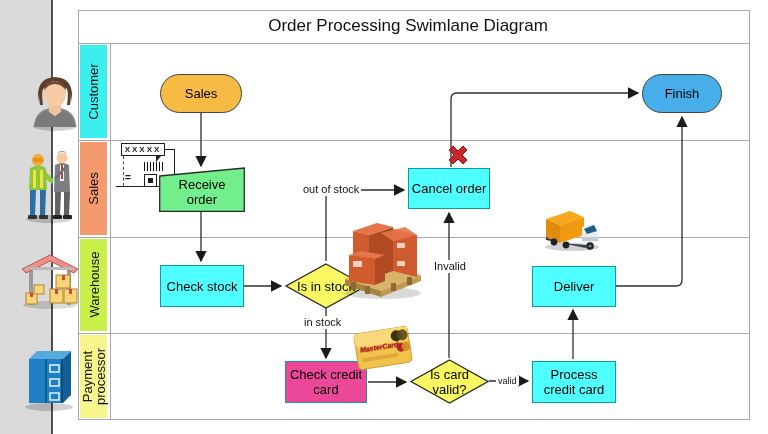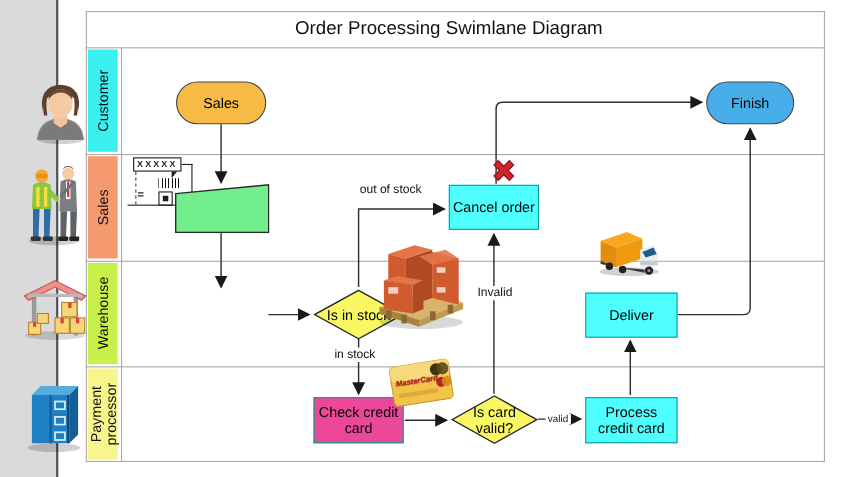--- a/index.html
+++ b/index.html
@@ -187,22 +187,26 @@
   </div>
 
   <div class="node term" style="left: 642px; top: 74px; width: 80px; height: 39px; background: rgb(71, 174, 233);">
     <span>Finish</span>
   </div>
 
   <div class="node" style="left: 159px; top: 166px; width: 86px; height: 46px; color: rgb(114, 238, 140);">
     <svg class="shape-svg" viewBox="0 0 86 46" preserveAspectRatio="none">
       <polygon points="0.7,10 85.3,2 85.3,45.3 0.7,45.3" fill="currentColor" stroke="#2a2a2a" stroke-width="1.3"></polygon>
     </svg>
-  </div>
-
+    <span class="shape-label" style="color:#000;width:64px;margin-top:6px;">Receive order</span>
+  </div>
+
+  <div class="node proc" style="left: 160px; top: 265px; width: 84px; height: 42px; background: rgb(79, 255, 255);">
+    <span>Check stock</span>
+  </div>
 
   <div class="node" style="left: 285px; top: 263px; width: 82px; height: 46px; color: rgb(249, 248, 99);">
     <svg class="shape-svg" viewBox="0 0 82 46" preserveAspectRatio="none">
       <polygon points="41,1 81,23 41,45 1,23" fill="currentColor" stroke="#2a2a2a" stroke-width="1.3"></polygon>
     </svg>
     <span class="shape-label" style="color:#000;">Is in stock</span>
   </div>
 
   <div class="node proc" style="left: 408px; top: 168px; width: 82px; height: 41px; background: rgb(79, 255, 255);">
     <span>Cancel order</span>
@@ -220,21 +224,21 @@
   </div>
 
   <div class="node proc" style="left: 532px; top: 361px; width: 84px; height: 42px; background: rgb(79, 255, 255);">
     <span style="width:72px;">Process credit card</span>
   </div>
 
   <div class="node proc" style="left: 532px; top: 266px; width: 84px; height: 41px; background: rgb(79, 255, 255);">
     <span>Deliver</span>
   </div>
 
-  <div class="edge-label" style="left:301px;top:166px;margin-left:24px;">out of stock</div>
+  <div class="edge-label" style="left:301px;top:183px;">out of stock</div>
   <div class="edge-label" style="left:302px;top:316px;">in stock</div>
   <div class="edge-label" style="left:432px;top:260px;">Invalid</div>
   <div class="edge-label tiny" style="left:496px;top:376px;">valid</div>
 
   <svg class="icon" style="left:446px;top:143px;width:24px;height:22px;" viewBox="0 0 24 22">
     <path d="M3,7 L7,3 L12,8 L17,3 L21,7 L16,12 L21,17 L17,21 L12,16 L7,21 L3,17 L8,12 Z" fill="#c8272e" stroke="#8f1418" stroke-width="1"></path>
   </svg>
 
   <div class="icon fax">
     <div class="fax-link"></div>

